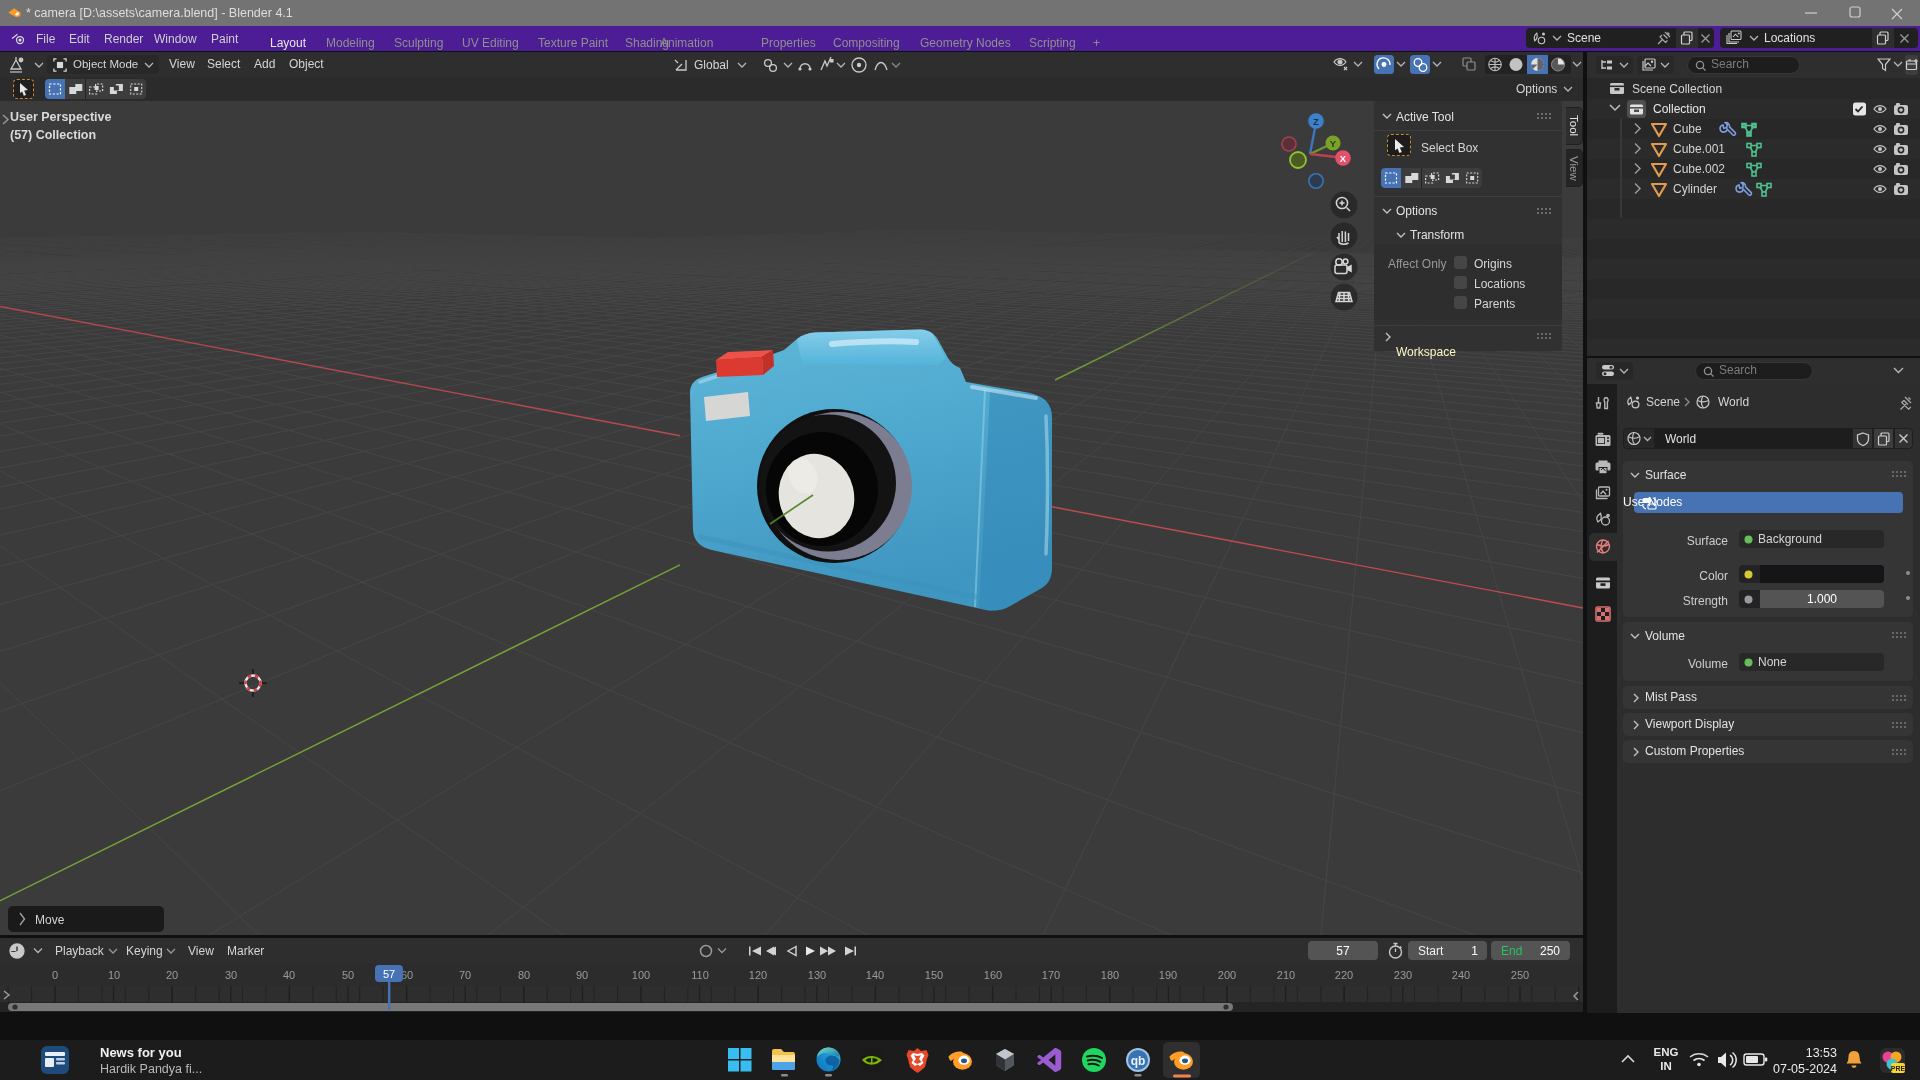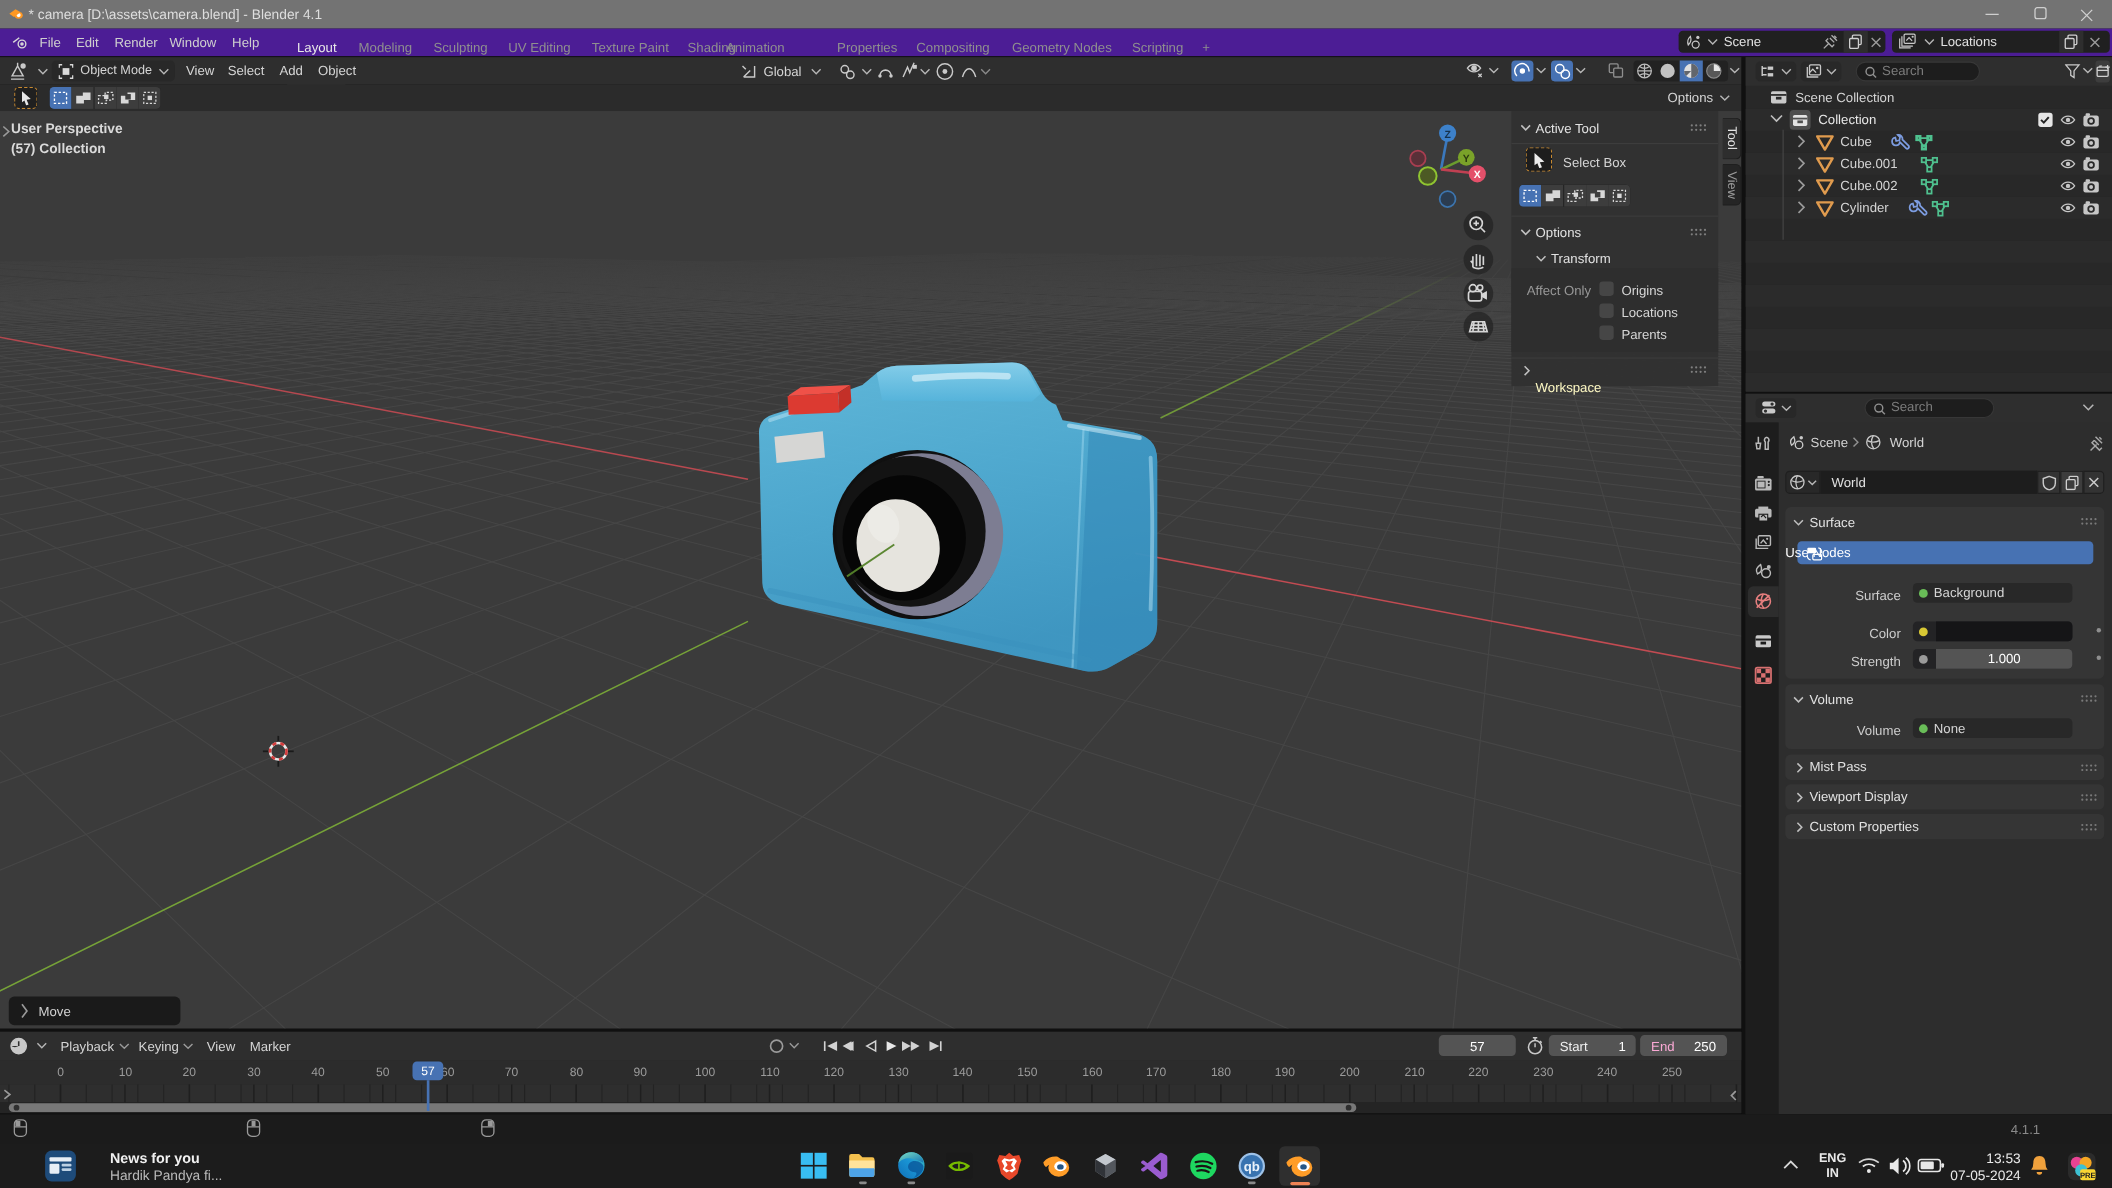--- a/index.html
+++ b/index.html
@@ -78,21 +78,21 @@
       <g stroke="#d8d8d8" stroke-width="5" fill="none">
       <circle cx="38" cy="36" r="14"></circle>
           <circle cx="38" cy="36" r="4" fill="#d8d8d8"></circle>
       <path d="M6 30 L28 13"></path>
         </g>
     </svg>
     <div class="menuitem" style="left:36px">File</div>
     <div class="menuitem" style="left:69px">Edit</div>
     <div class="menuitem" style="left:104px">Render</div>
     <div class="menuitem" style="left:154px">Window</div>
-    <div class="menuitem" style="left:211px">Help</div>
+    <div class="menuitem" style="left:211px">Paint</div>
     <div class="tabbg" style="left:261px; width:53px;"></div>
     <div class="wstab active" style="left:270px">Layout</div>
     <div class="wstab" style="left:326px">Modeling</div>
     <div class="wstab" style="left:394px">Sculpting</div>
     <div class="wstab" style="left:462px">UV Editing</div>
     <div class="wstab" style="left:538px">Texture Paint</div>
     <div class="wstab" style="left:625px">Shading</div>
     <div class="wstab" style="left:660px">Animation</div>
     <div class="wstab" style="left:761px">Properties</div>
     <div class="wstab" style="left:833px">Compositing</div>
@@ -1343,21 +1343,21 @@
       <div class="label" style="left:1308px;top:6px;width:70px;text-align:center;color:#fff;">57</div>
       <svg class="abs" style="left:1387px;top:4px" width="18" height="17">
           <circle cx="8.5" cy="10" r="6" fill="none" stroke="#c9c9c9" stroke-width="1.4"></circle>
           <path d="M6.5 1.5 h4 M8.5 1.5 v2.5 M13 4.5 l1.5 1.5" stroke="#c9c9c9" stroke-width="1.4" fill="none"></path>
           <line x1="8.5" y1="10" x2="8.5" y2="6.5" stroke="#c9c9c9" stroke-width="1.3"></line>
         </svg>
       <div class="abs" style="left:1408px;top:3px;width:79px;height:19px;background:#545454;border-radius:4px;"></div>
       <div class="label" style="left:1418px;top:6px;color:#f0f0f0;">Start</div>
       <div class="label" style="left:1448px;top:6px;width:30px;text-align:right;color:#fff;">1</div>
       <div class="abs" style="left:1491px;top:3px;width:79px;height:19px;background:#545454;border-radius:4px;"></div>
-      <div class="label" style="left:1501px;top:6px;color:#f9a8d4;">End</div>
+      <div class="label" style="left:1501px;top:6px;color:#22c55e;">End</div>
       <div class="label" style="left:1530px;top:6px;width:30px;text-align:right;color:#fff;">250</div>
     </div>
 
     <svg class="abs" style="left:0;top:26px" width="1583" height="48" font-family="Liberation Sans, sans-serif" font-size="11">
       <rect x="0" y="0" width="1583" height="22" fill="#2c2c2c"></rect>
       <rect x="0" y="22" width="1583" height="16" fill="#2e2e2e"></rect>
       <rect x="0" y="38" width="1583" height="10" fill="#242424"></rect>
 <line x1="8.1" y1="22" x2="8.1" y2="38" stroke="#232323" stroke-width="1"></line>
 <line x1="31.6" y1="22" x2="31.6" y2="38" stroke="#232323" stroke-width="1"></line>
 <line x1="55.0" y1="22" x2="55.0" y2="38" stroke="#232323" stroke-width="1"></line>
@@ -1483,40 +1483,20 @@
       <circle cx="15" cy="43" r="2.6" fill="#2e2e2e"></circle>
         <circle cx="1226" cy="43" r="2.6" fill="#2e2e2e"></circle>
       <rect x="375" y="1" width="28" height="17" rx="4" fill="#4772b3"></rect>
       <text x="389" y="13.5" fill="#fff" text-anchor="middle">57</text>
       <rect x="388" y="18" width="2.4" height="28" fill="#4772b3"></rect>
       <path d="M4 27 l5 4 l-5 4" stroke="#9a9a9a" stroke-width="1.5" fill="none"></path>
       <path d="M1578 28 l-4 4 l4 4" stroke="#9a9a9a" stroke-width="1.5" fill="none"></path>
     </svg>
   </div>
 
-  <div class="abs" id="statusbar">
-    <svg class="abs" style="left:12px;top:3px" width="460" height="20" fill="none" stroke="#9a9a9a" stroke-width="1.2">
-      <g>
-          <rect x="1" y="2" width="11" height="15" rx="4"></rect>
-          <path d="M1 8.5 h11"></path>
-          <rect x="2" y="3" width="4.5" height="5" fill="#9a9a9a" stroke="none"></rect>
-        </g>
-      <g transform="translate(212,0)">
-          <rect x="1" y="2" width="11" height="15" rx="4"></rect>
-          <path d="M1 8.5 h11"></path>
-          <rect x="4.7" y="3" width="3.6" height="5" fill="#9a9a9a" stroke="none"></rect>
-        </g>
-      <g transform="translate(425,0)">
-          <rect x="1" y="2" width="11" height="15" rx="4"></rect>
-          <path d="M1 8.5 h11"></path>
-          <rect x="6.5" y="3" width="4.5" height="5" fill="#9a9a9a" stroke="none"></rect>
-        </g>
-    </svg>
-    <div class="label" style="left:1828px;top:7px;color:#8a8a8a;">4.1.1</div>
-  </div>
 
   <div class="abs" id="taskbar">
 
     <svg class="abs" style="left:40px;top:5px" width="30" height="30" viewBox="0 0 30 30">
       <rect x="1" y="1" width="28" height="28" rx="6" fill="#1e4b7a"></rect>
       <rect x="5" y="7" width="20" height="4" rx="1" fill="#e8eef5"></rect>
       <rect x="5" y="13" width="9" height="9" rx="1" fill="#e8eef5"></rect>
       <rect x="16" y="13" width="9" height="2.5" rx="1" fill="#bcd0e3"></rect>
       <rect x="16" y="17" width="9" height="2.5" rx="1" fill="#bcd0e3"></rect>
     </svg>

